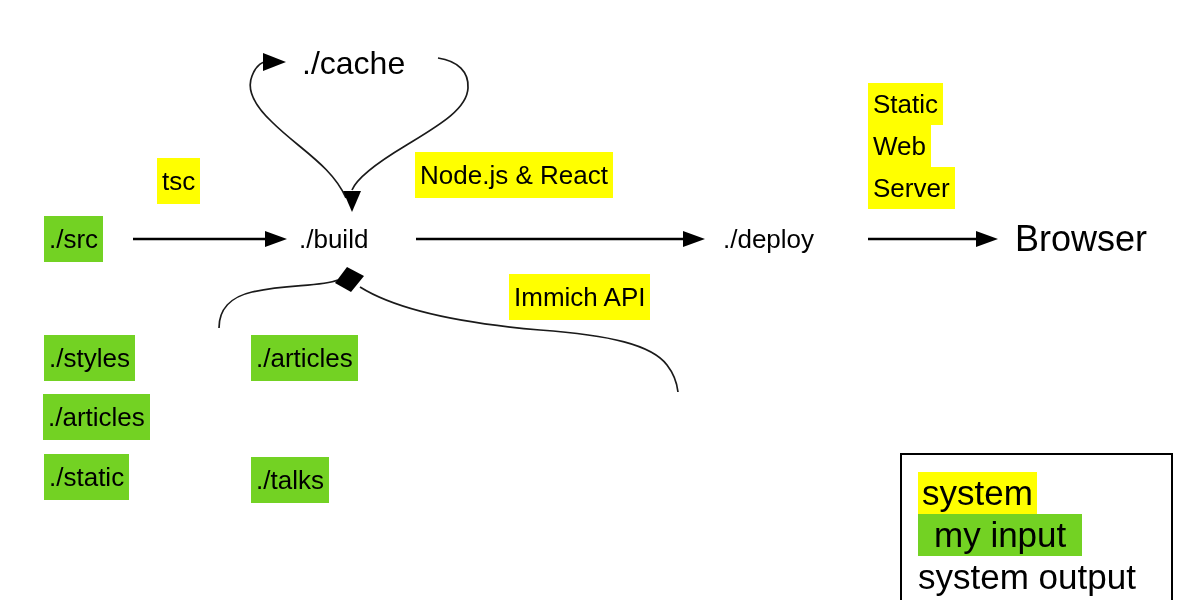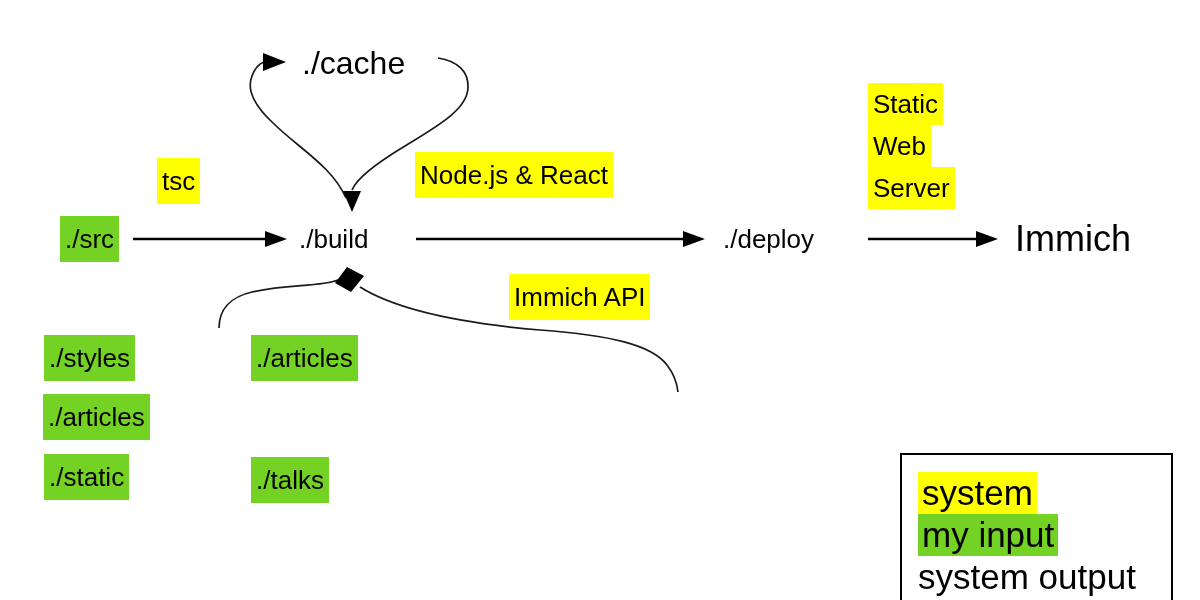--- a/index.html
+++ b/index.html
@@ -15,21 +15,21 @@
   .hl-g{background:#73d223;padding:2px 5px;}
   .stack .line{display:block;width:max-content;line-height:42px;}
   .stack .line.hl-y{padding:0 5px;}
   #legend-box{
     position:absolute;left:900px;top:405px;width:273px;height:152px;
     border:2px solid #000;box-sizing:border-box;margin-top:48px;
   }
   #legend-box .legend-items{position:absolute;left:16px;top:17px;}
   #legend-box .line{display:block;width:max-content;font-size:35px;line-height:42px;}
   #legend-box .line.hl-y{background:#ffff00;padding:0 4px;}
-  #legend-box .line.hl-g{background:#73d223;padding:0 4px;}
+  #legend-box .line.hl-g{background:#73d223;padding:0 16px;}
   svg.arrows{position:absolute;left:0;top:0;pointer-events:none;}
   svg .edge{stroke:#000;stroke-width:2.4;fill:none;}
   svg .curve{stroke:#1a1a1a;stroke-width:1.7;fill:none;}
   svg .head{fill:#000;stroke:none;}
 </style>
 </head>
 <body>
 
 <div id="canvas">
 
@@ -61,24 +61,24 @@
 
   <div class="label hl-y" style="left:157px;top:158px;">tsc</div>
   <div class="label hl-y" style="left:415px;top:152px;">Node.js &amp; React</div>
   <div class="label hl-y" style="left:509px;top:274px;">Immich API</div>
   <div class="label stack" style="left:868px;top:83px;">
     <span class="line hl-y">Static</span>
     <span class="line hl-y">Web</span>
     <span class="line hl-y">Server</span>
   </div>
 
-  <div class="label hl-g" style="left:60px;top:216px;">./src</div>
+  <div class="label hl-g" style="left:44px;top:216px;">./src</div>
   <div class="label" style="left:299px;top:218px;">./build</div>
   <div class="label" style="left:723px;top:218px;">./deploy</div>
-  <div class="label" style="left:1015px;top:218px;font-size:36px;">Immich</div>
+  <div class="label" style="left:1015px;top:218px;font-size:36px;">Browser</div>
 
   <div class="label hl-g" style="left:44px;top:335px;">./styles</div>
   <div class="label hl-g" style="left:251px;top:335px;">./articles</div>
   <div class="label hl-g" style="left:43px;top:394px;">./articles</div>
   <div class="label hl-g" style="left:44px;top:454px;">./static</div>
   <div class="label hl-g" style="left:251px;top:457px;">./talks</div>
 
 
   <div id="legend-box">
     <div class="legend-items">

